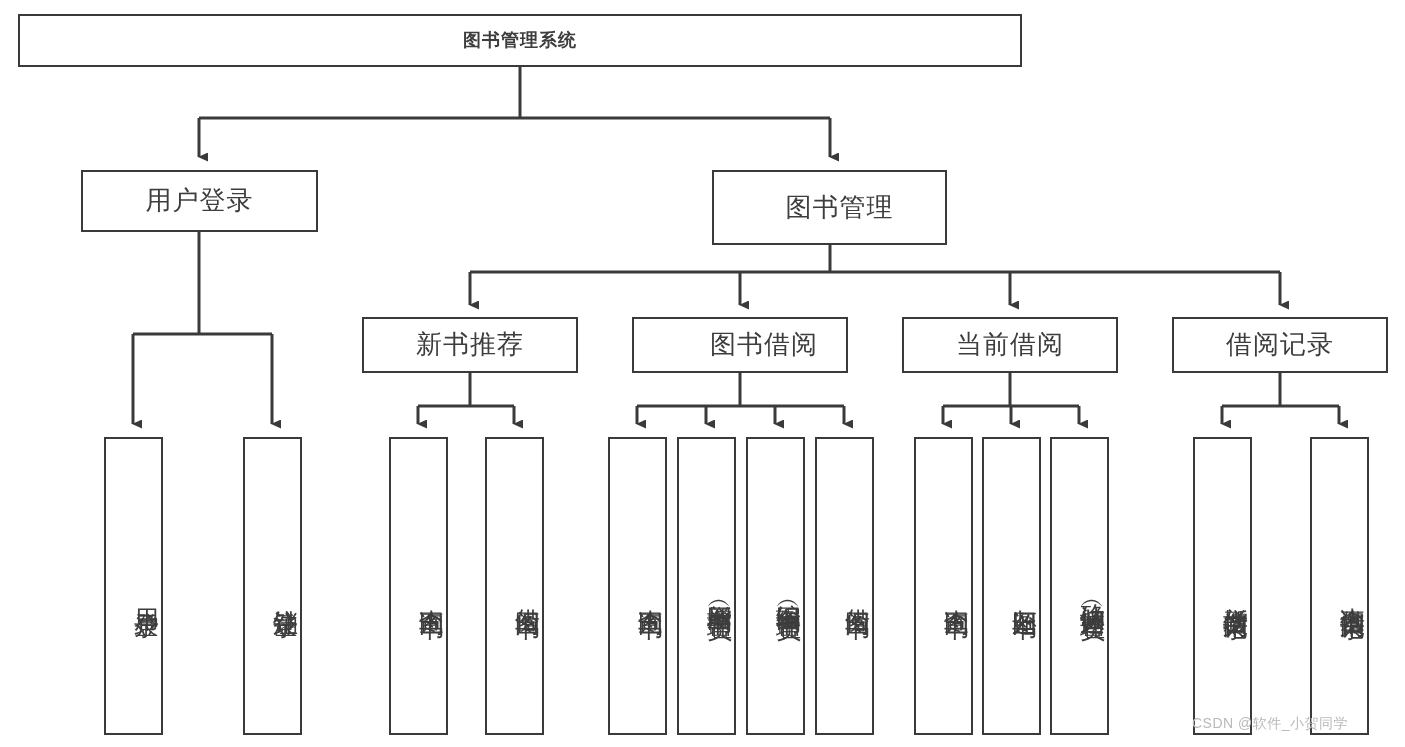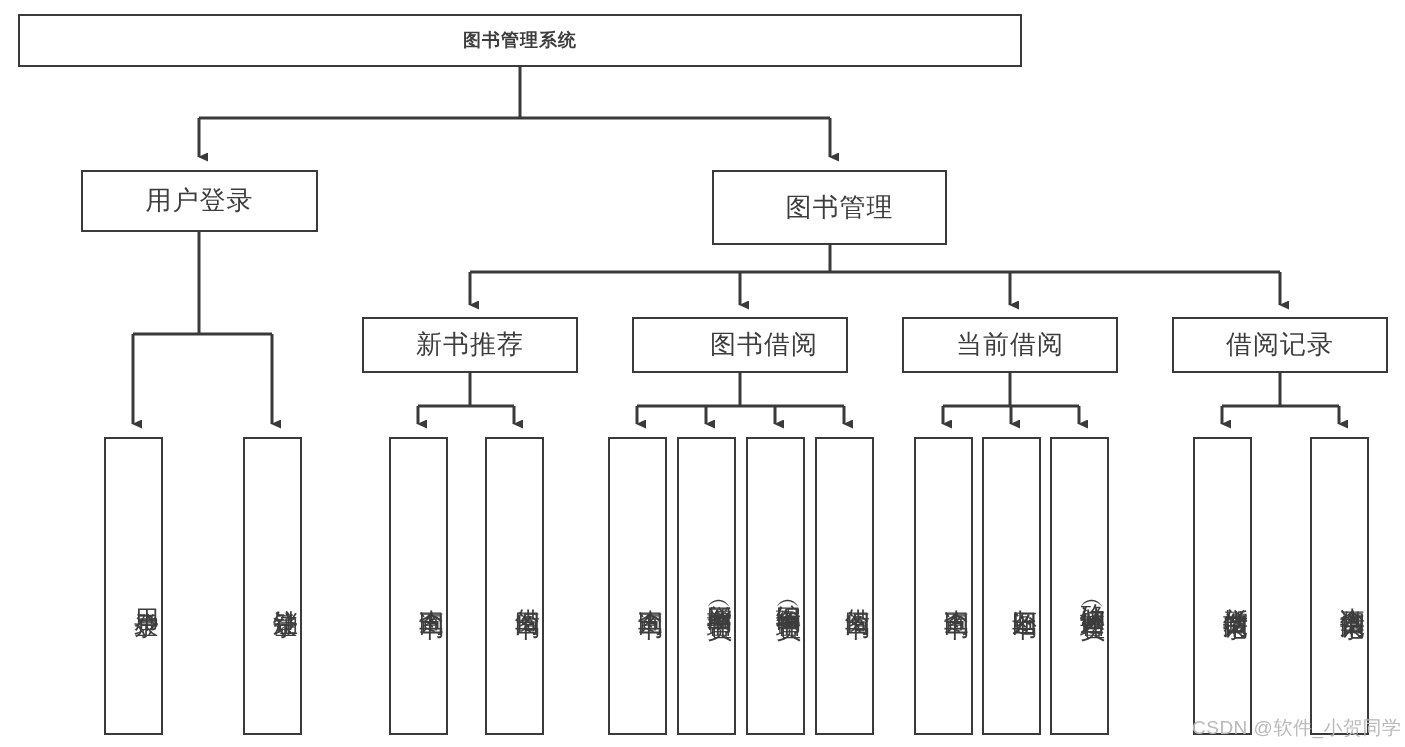--- a/index.html
+++ b/index.html
@@ -56,21 +56,21 @@
     text-orientation: upright;
     display: block;
   }
   #root-node {
     font-size: 18px;
     font-weight: bold;
   }
   .watermark {
     position: absolute;
     color: #b9b9b9;
-    font-size: 19px;
+    font-size: 14px;
     letter-spacing: 0.5px;
     white-space: nowrap;
     user-select: none;
   }
 </style>
 </head>
 <body>
 
 <div id="diagram-root">
 

